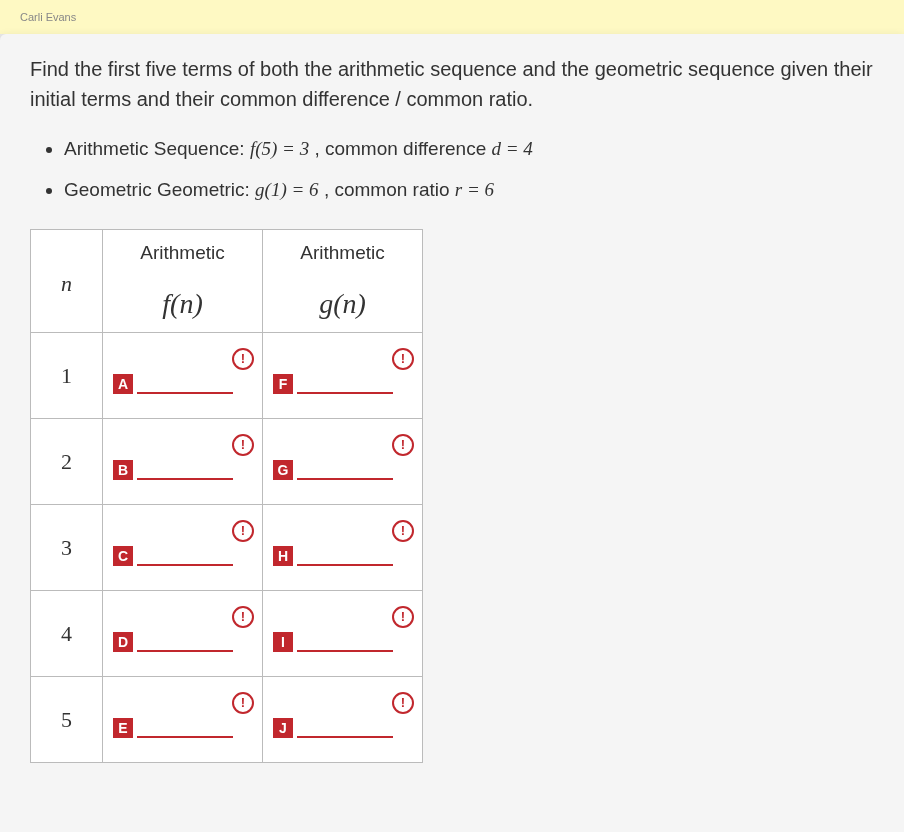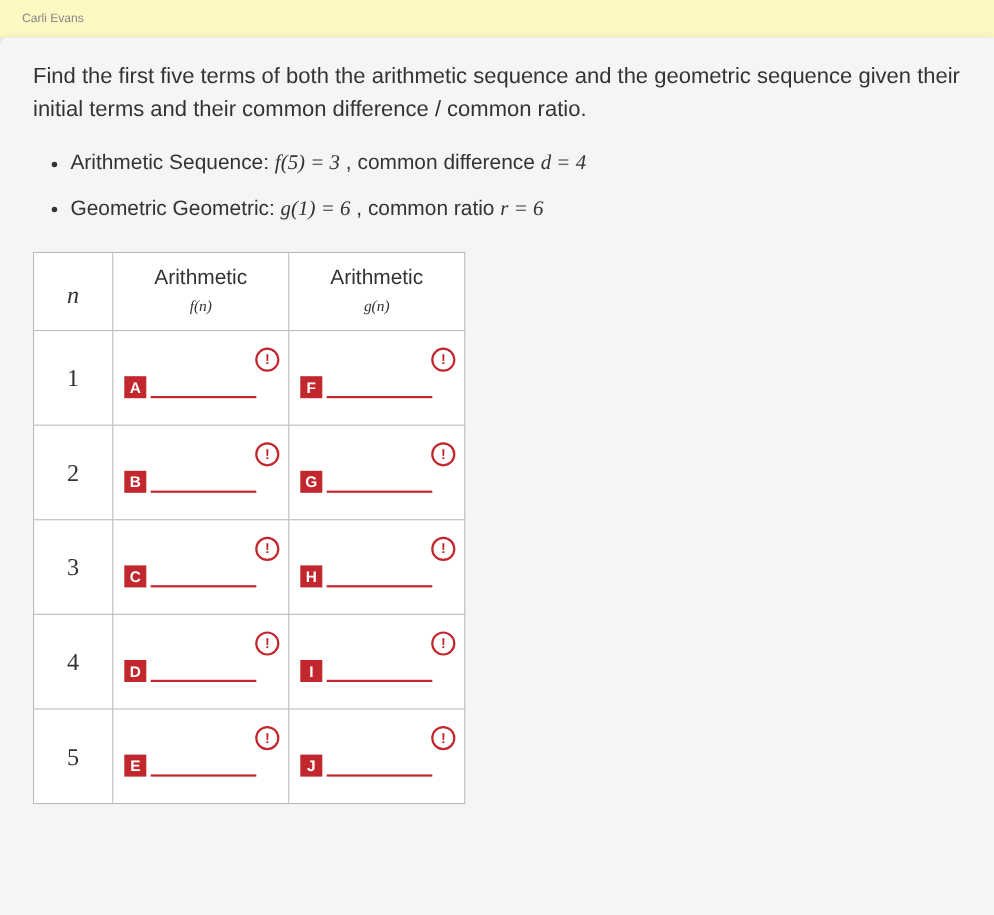--- a/index.html
+++ b/index.html
@@ -63,24 +63,24 @@
     }
     table.seq th.col-n {
       width: 72px;
       font-style: italic;
       font-family: Georgia, 'Times New Roman', serif;
       font-size: 22px;
       vertical-align: middle;
     }
     table.seq th .sub {
       display: block;
-      margin-top: 8px;
+      margin-top: 24px;
       font-style: italic;
       font-family: Georgia, 'Times New Roman', serif;
-      font-size: 14px;
+      font-size: 28px;
       padding-bottom: 6px;
     }
     table.seq td.idx {
       font-family: Georgia, 'Times New Roman', serif;
       font-size: 22px;
       color: #333;
       height: 86px;
       width: 72px;
     }
     table.seq td.cell {

